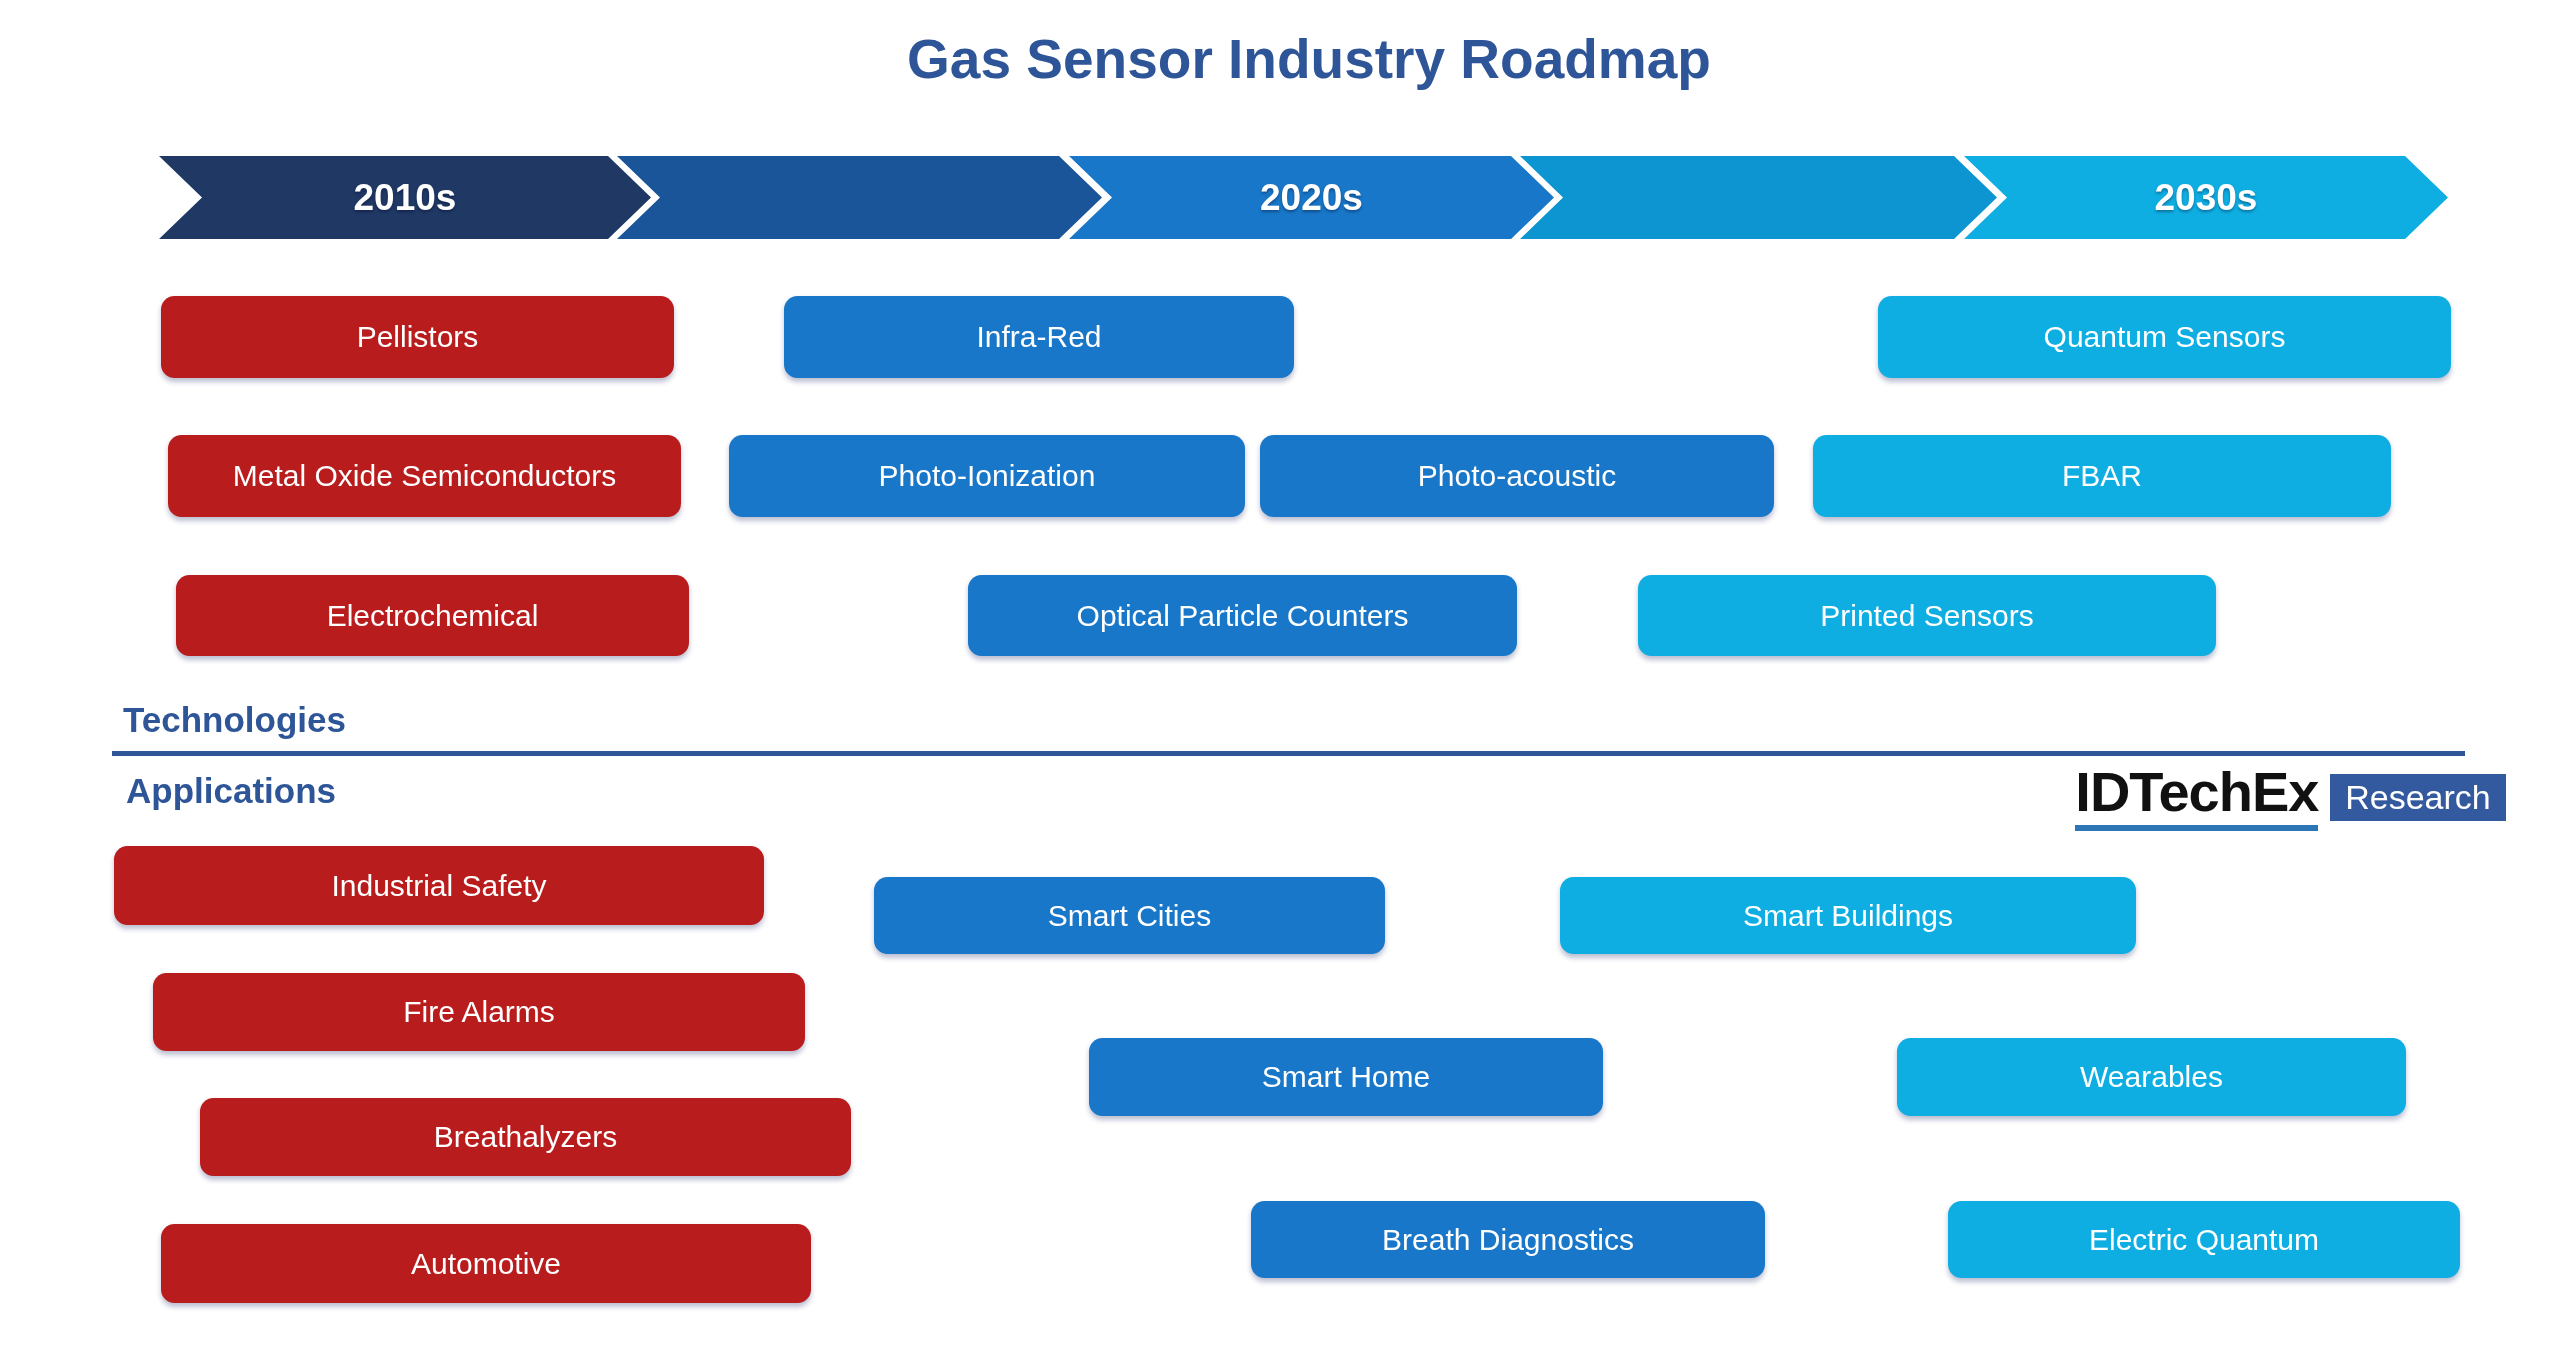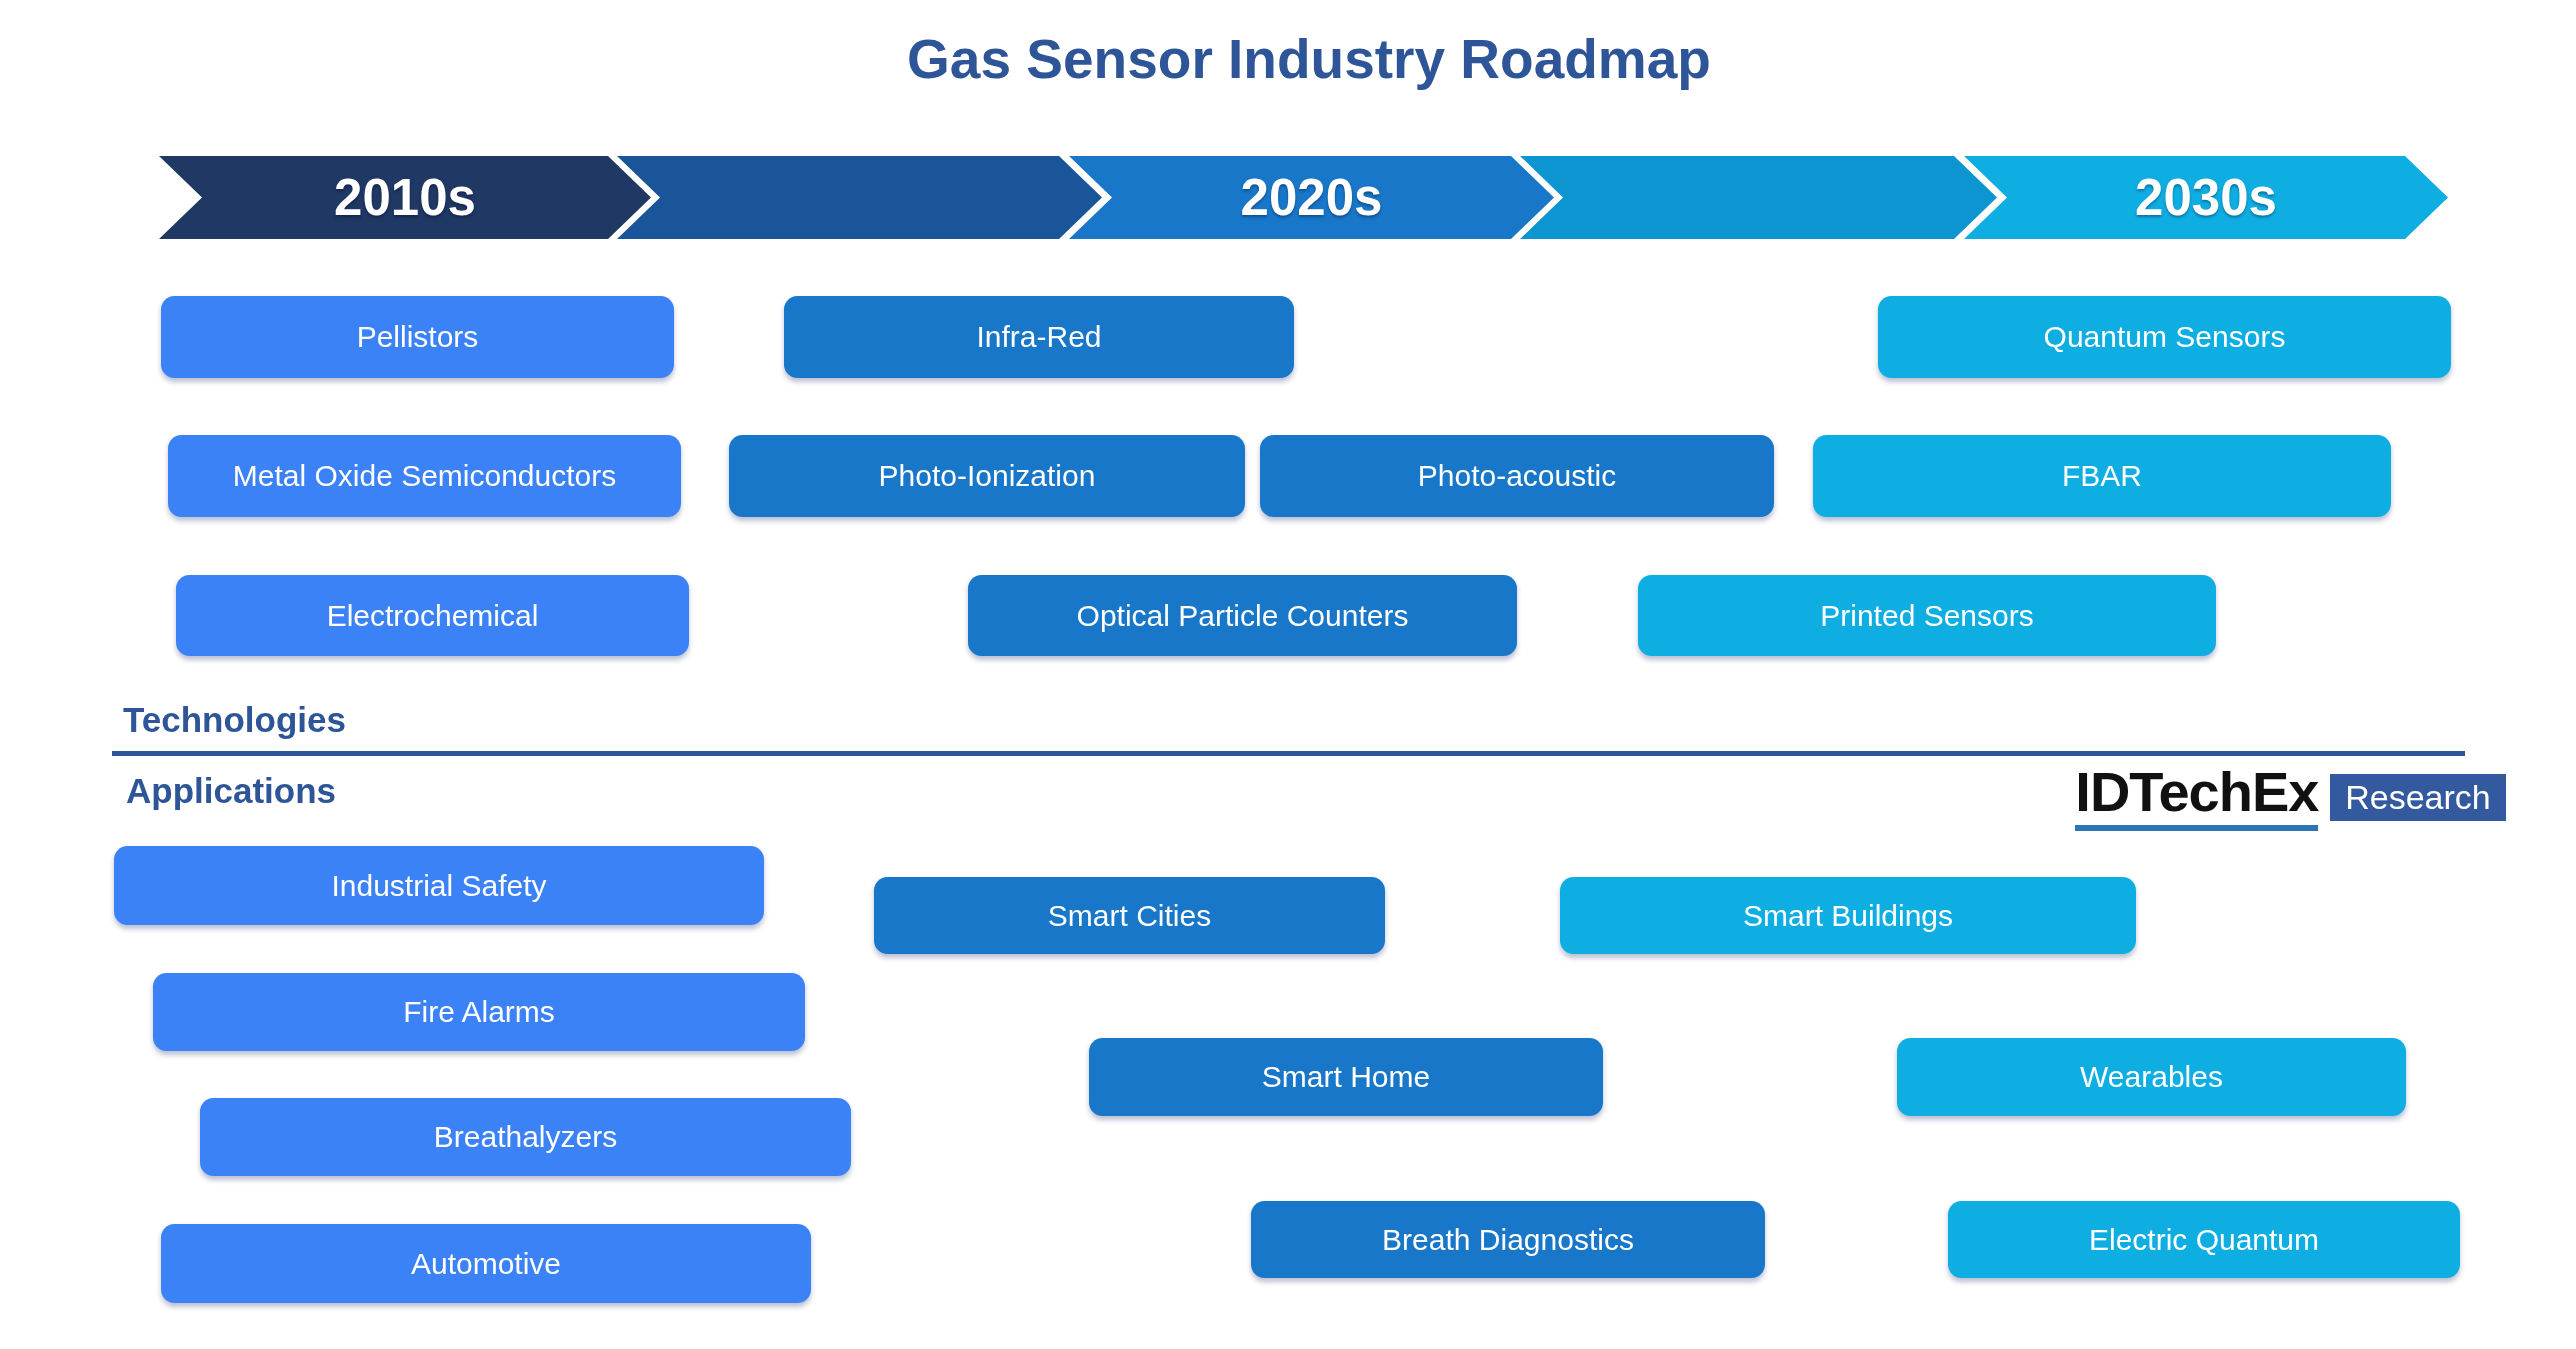--- a/index.html
+++ b/index.html
@@ -17,36 +17,36 @@
     letter-spacing:0px;
   }
   
   .banner{position:absolute;left:159px;top:156px;width:2289px;height:83px;}
   .arrow-seg{
     position:absolute;top:0;height:100%;
     clip-path:polygon(43px 50%, 0 0, calc(100% - 43px) 0, 100% 50%, calc(100% - 43px) 100%, 0 100%);
     display:flex;align-items:center;justify-content:center;
   }
   .arrow-seg .era-label{
-    color:#ffffff;font-size:51px;font-weight:700;
+    color:#ffffff;font-size:37px;font-weight:700;
     text-shadow:0 1.9px 2.9px rgba(0,0,40,.35);
   }
   .seg1{left:0;width:492px;background:#1F3864;}
   .seg2{left:458px;width:485px;background:#1A5499;}
   .seg3{left:910px;width:485px;background:#1877C8;}
   .seg4{left:1361px;width:477px;background:#0D95D2;}
   .seg5{left:1805px;width:484px;background:#0FAEE2;}
   
   .box{
     position:absolute;border-radius:13.4px;
     display:flex;align-items:center;justify-content:center;
     color:#ffffff;font-size:30px;font-weight:400;
     box-shadow:0 3.8px 5.7px rgba(35,45,110,.30);
   }
-  .era-2010s{background:#3b82f6;text-align:right;}
+  .era-2010s{background:#b91c1c;text-align:right;}
   .era-2020s{background:#1877C8;}
   .era-2030s{background:#0FAEE2;}
   
   .section-label{
     position:absolute;color:#2E5597;font-size:35px;font-weight:700;
   }
   .divider{
     position:absolute;left:112px;top:751px;width:2353px;height:4.8px;
     background:#2E5597;
   }

